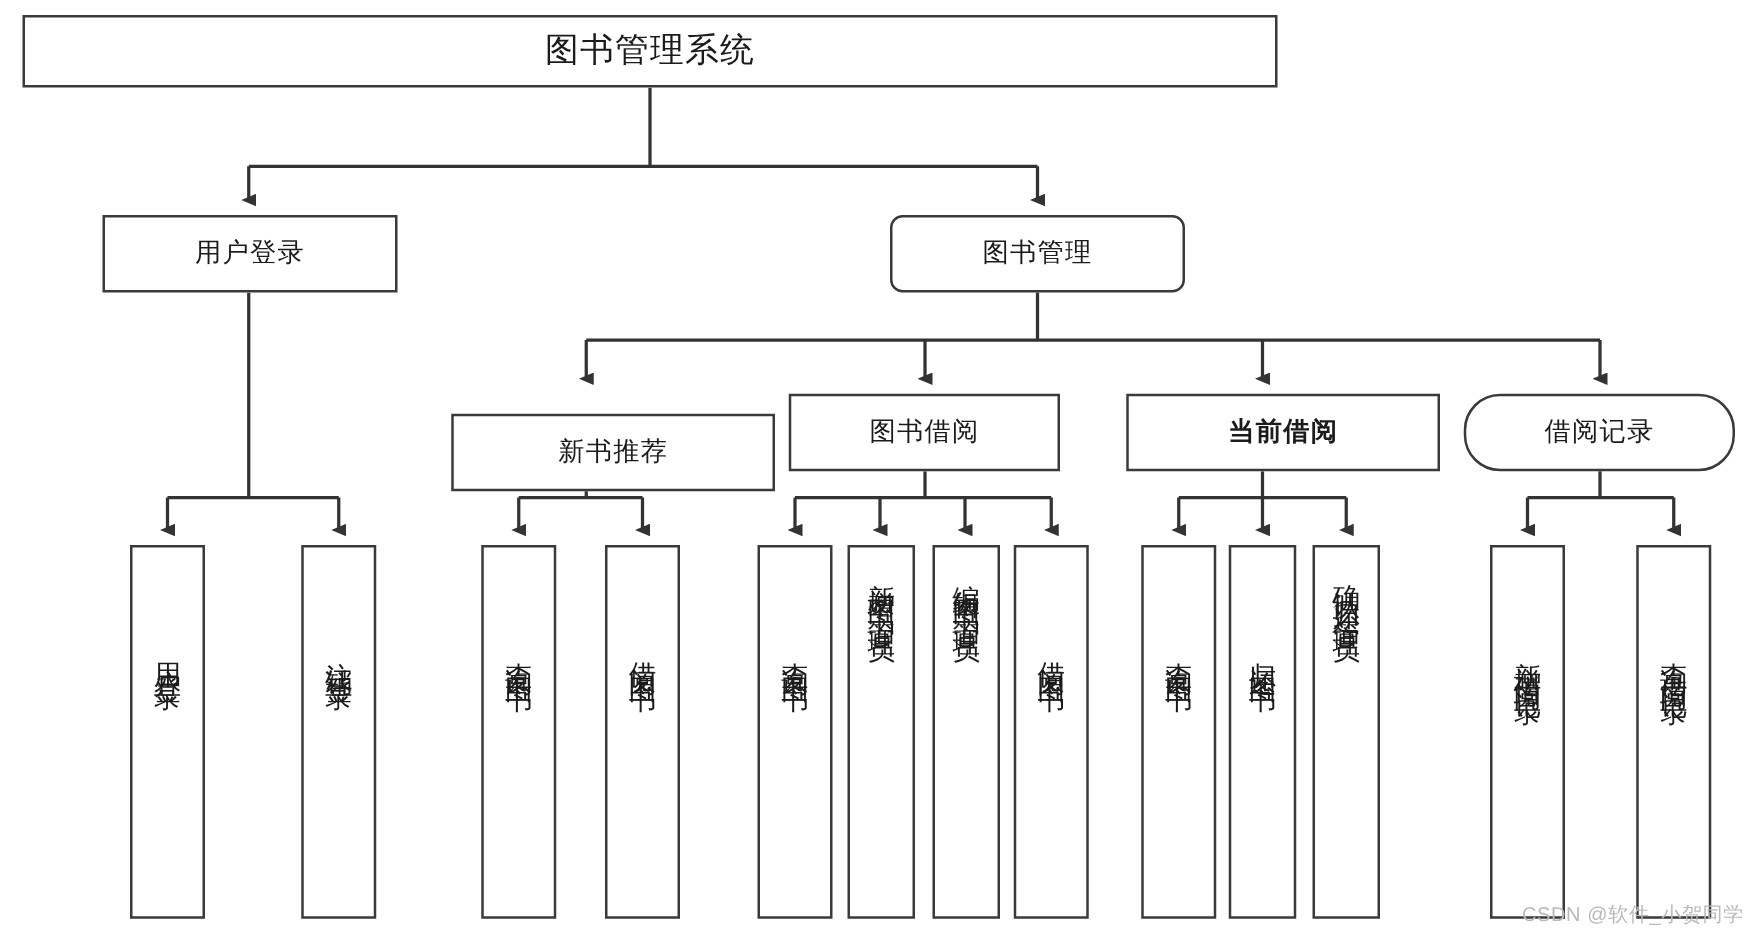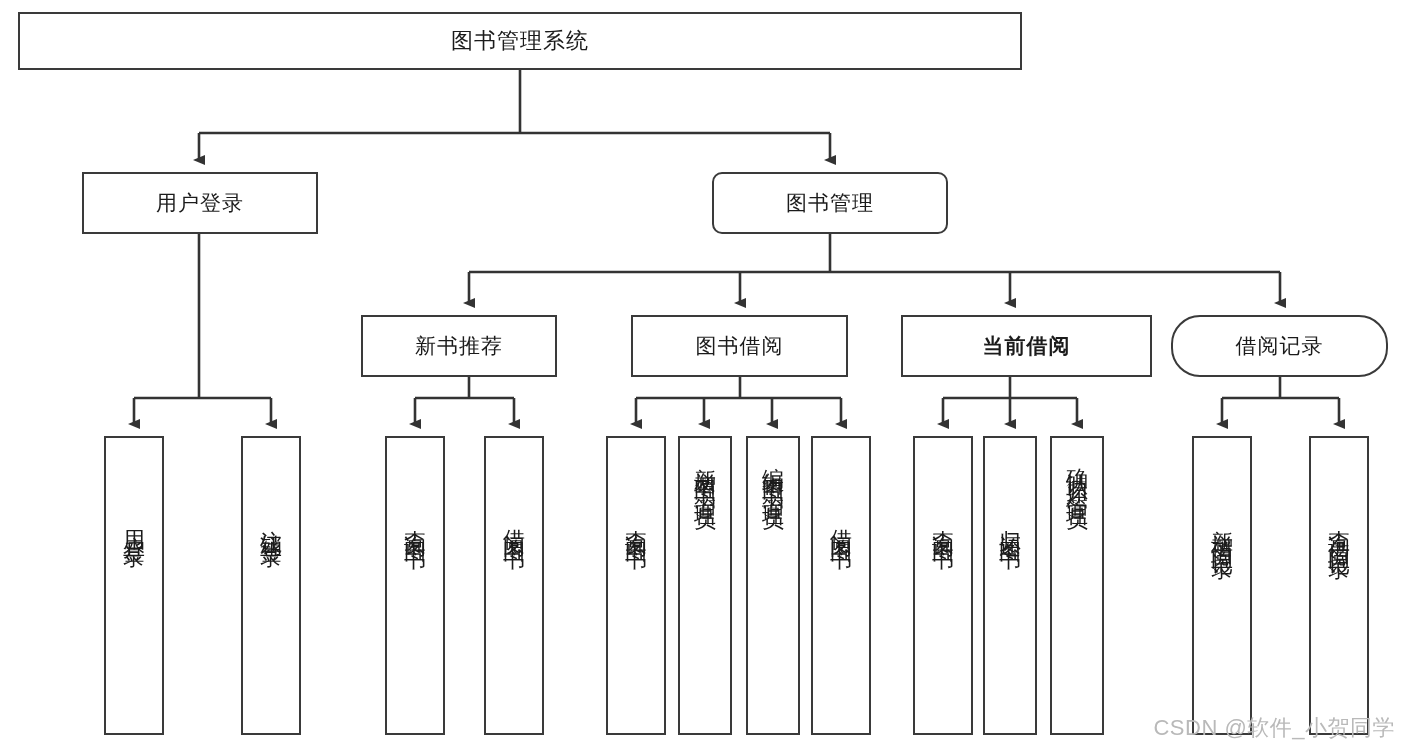--- a/index.html
+++ b/index.html
@@ -25,21 +25,21 @@
     z-index:2;
   }
   .node .label{
     font-size:21px;
     line-height:1.15;
     letter-spacing:1px;
     color:#1b1b1b;
     white-space:nowrap;
     text-align:center;
   }
-  .node.root .label{font-size:22px;}
+  .node.root .label{font-size:27px;}
 
   
   .node.leaf{
     align-items:flex-start;
     justify-content:center;
     padding-top:12px;
   }
   .node.leaf .label{
     writing-mode:vertical-rl;
     text-orientation:upright;
@@ -50,21 +50,21 @@
     display:block;
   }
   .node.leaf.mid .label{
     padding-top:62px;
   }
 
   .watermark{
     position:absolute;
     right:10px;
     bottom:4px;
-    font-size:22px;
+    font-size:16px;
     color:#b9b9b9;
     white-space:nowrap;
     z-index:5;
     letter-spacing:0.5px;
   }
 </style>
 </head>
 <body>
 
 <div id="canvas">
@@ -123,21 +123,21 @@
     <span class="label">图书管理系统</span>
   </div>
 
   <div class="node" style="left:82px;top:172px;width:236px;height:62px;">
     <span class="label">用户登录</span>
   </div>
   <div class="node" style="left:712px;top:172px;width:236px;height:62px;border-radius:10px;">
     <span class="label">图书管理</span>
   </div>
 
-  <div class="node" style="left:361px;top:315px;width:196px;height:62px;">
+  <div class="node" style="left:361px;top:331px;width:259px;height:62px;">
     <span class="label">新书推荐</span>
   </div>
   <div class="node" style="left:631px;top:315px;width:217px;height:62px;">
     <span class="label">图书借阅</span>
   </div>
   <div class="node" style="left:901px;top:315px;width:251px;height:62px;font-weight:bold;">
     <span class="label">当前借阅</span>
   </div>
   <div class="node" style="left:1171px;top:315px;width:217px;height:62px;border-radius:29px;">
     <span class="label">借阅记录</span>

